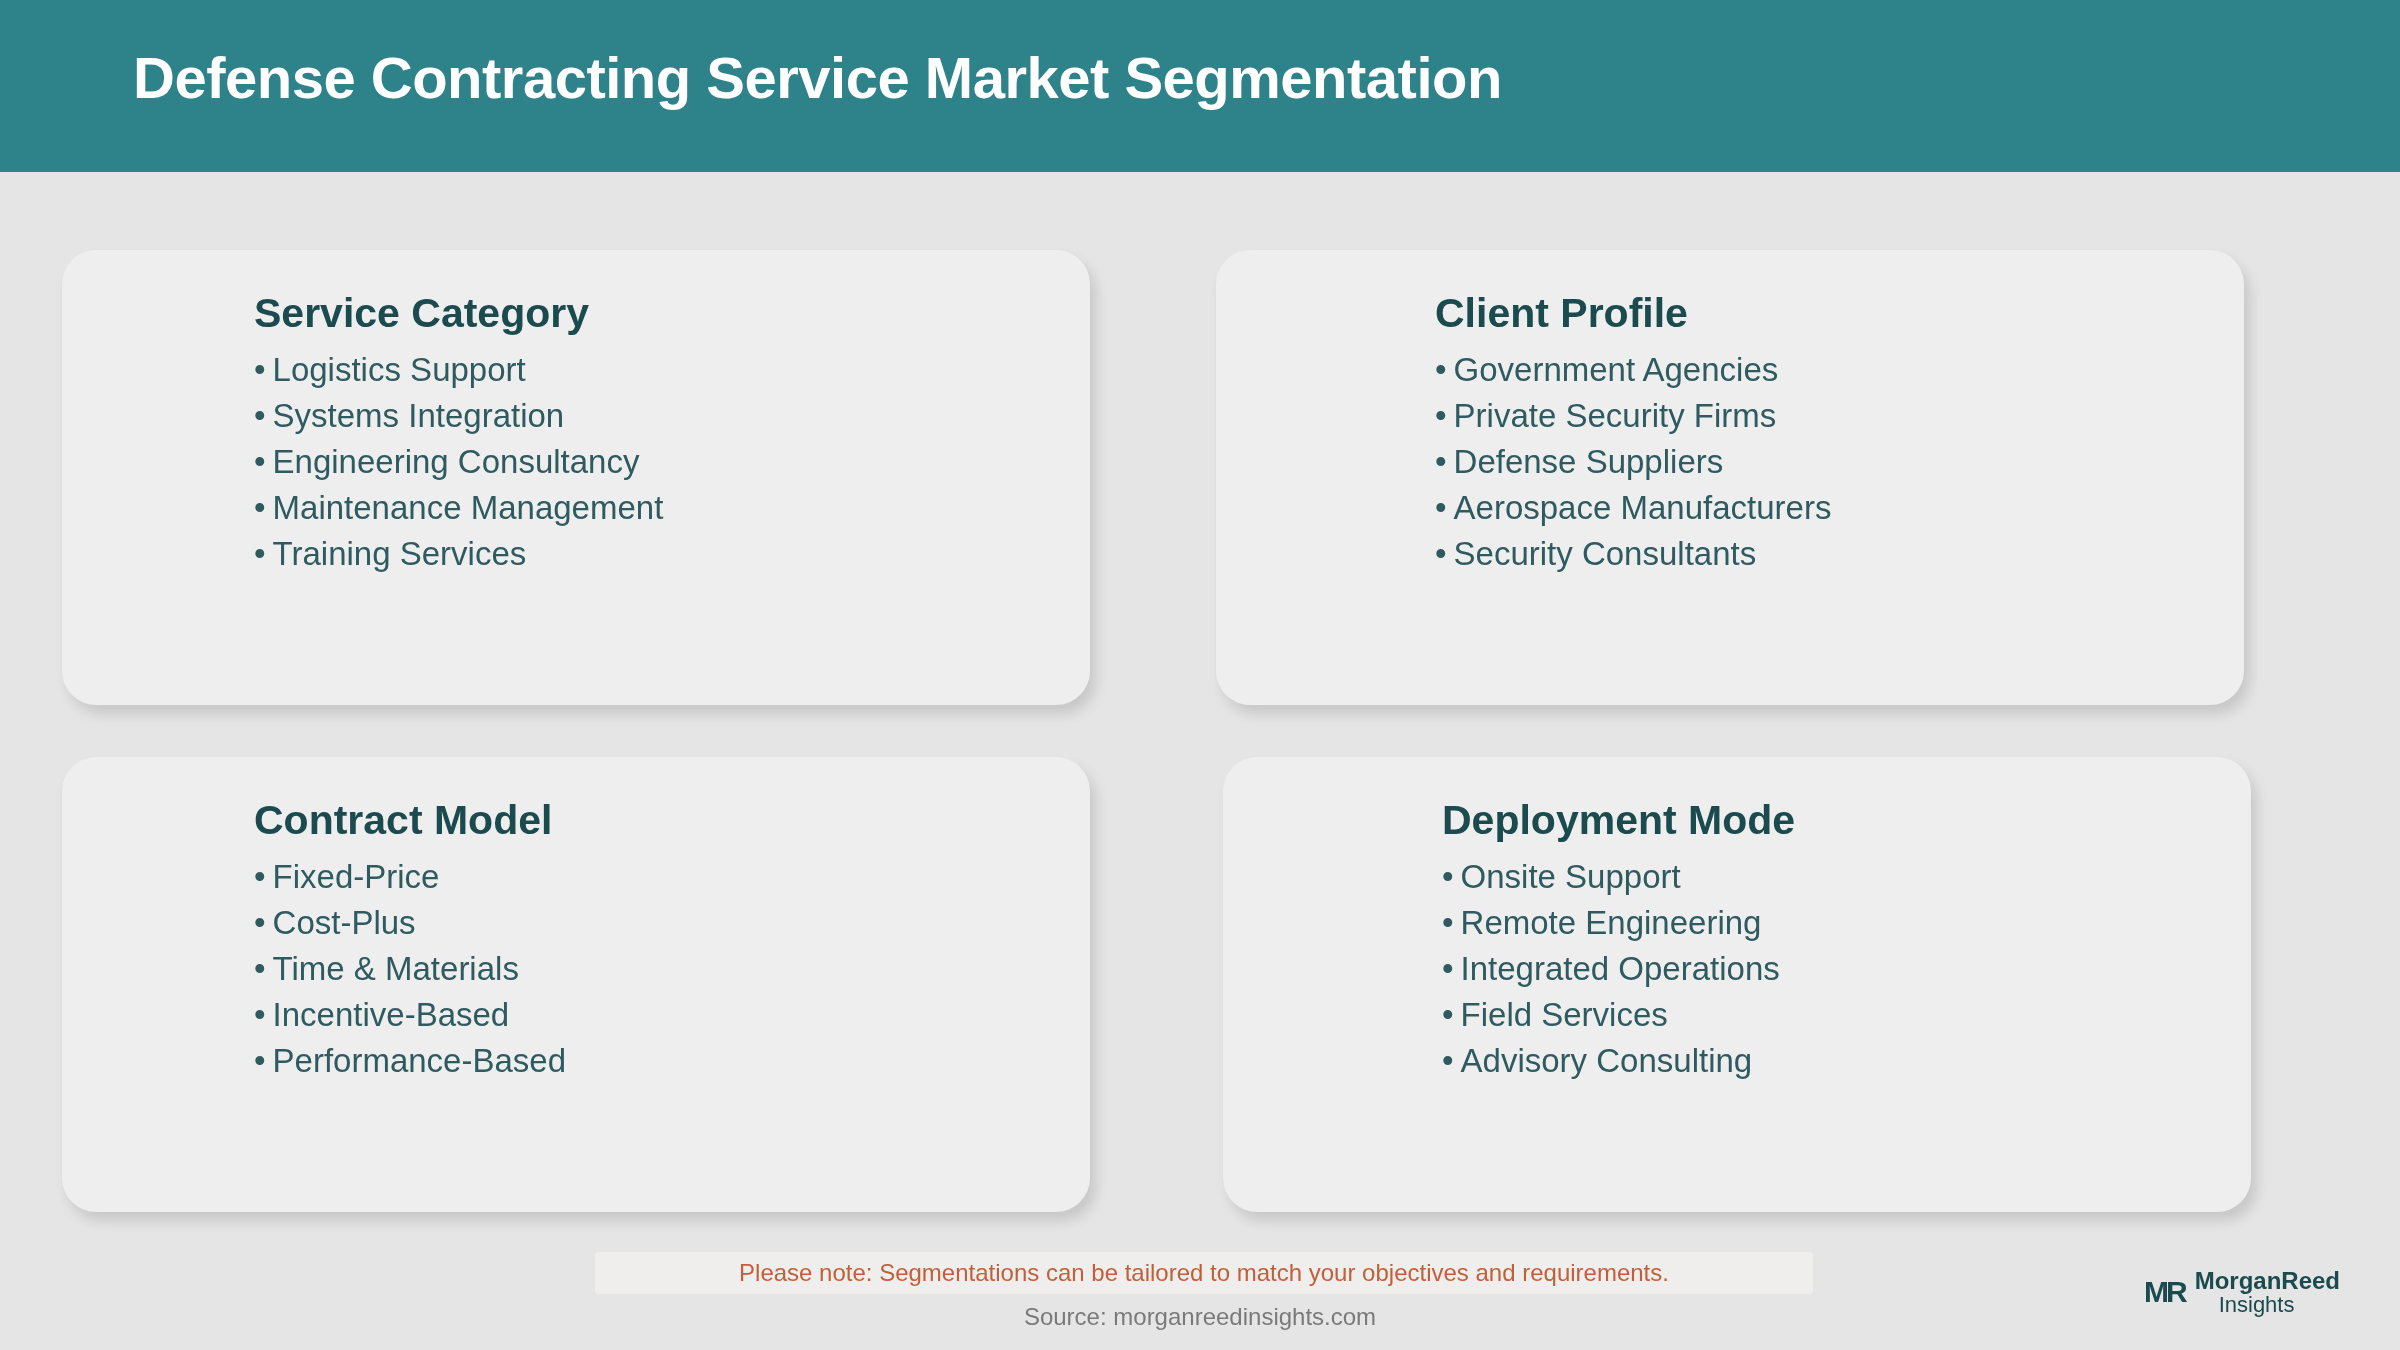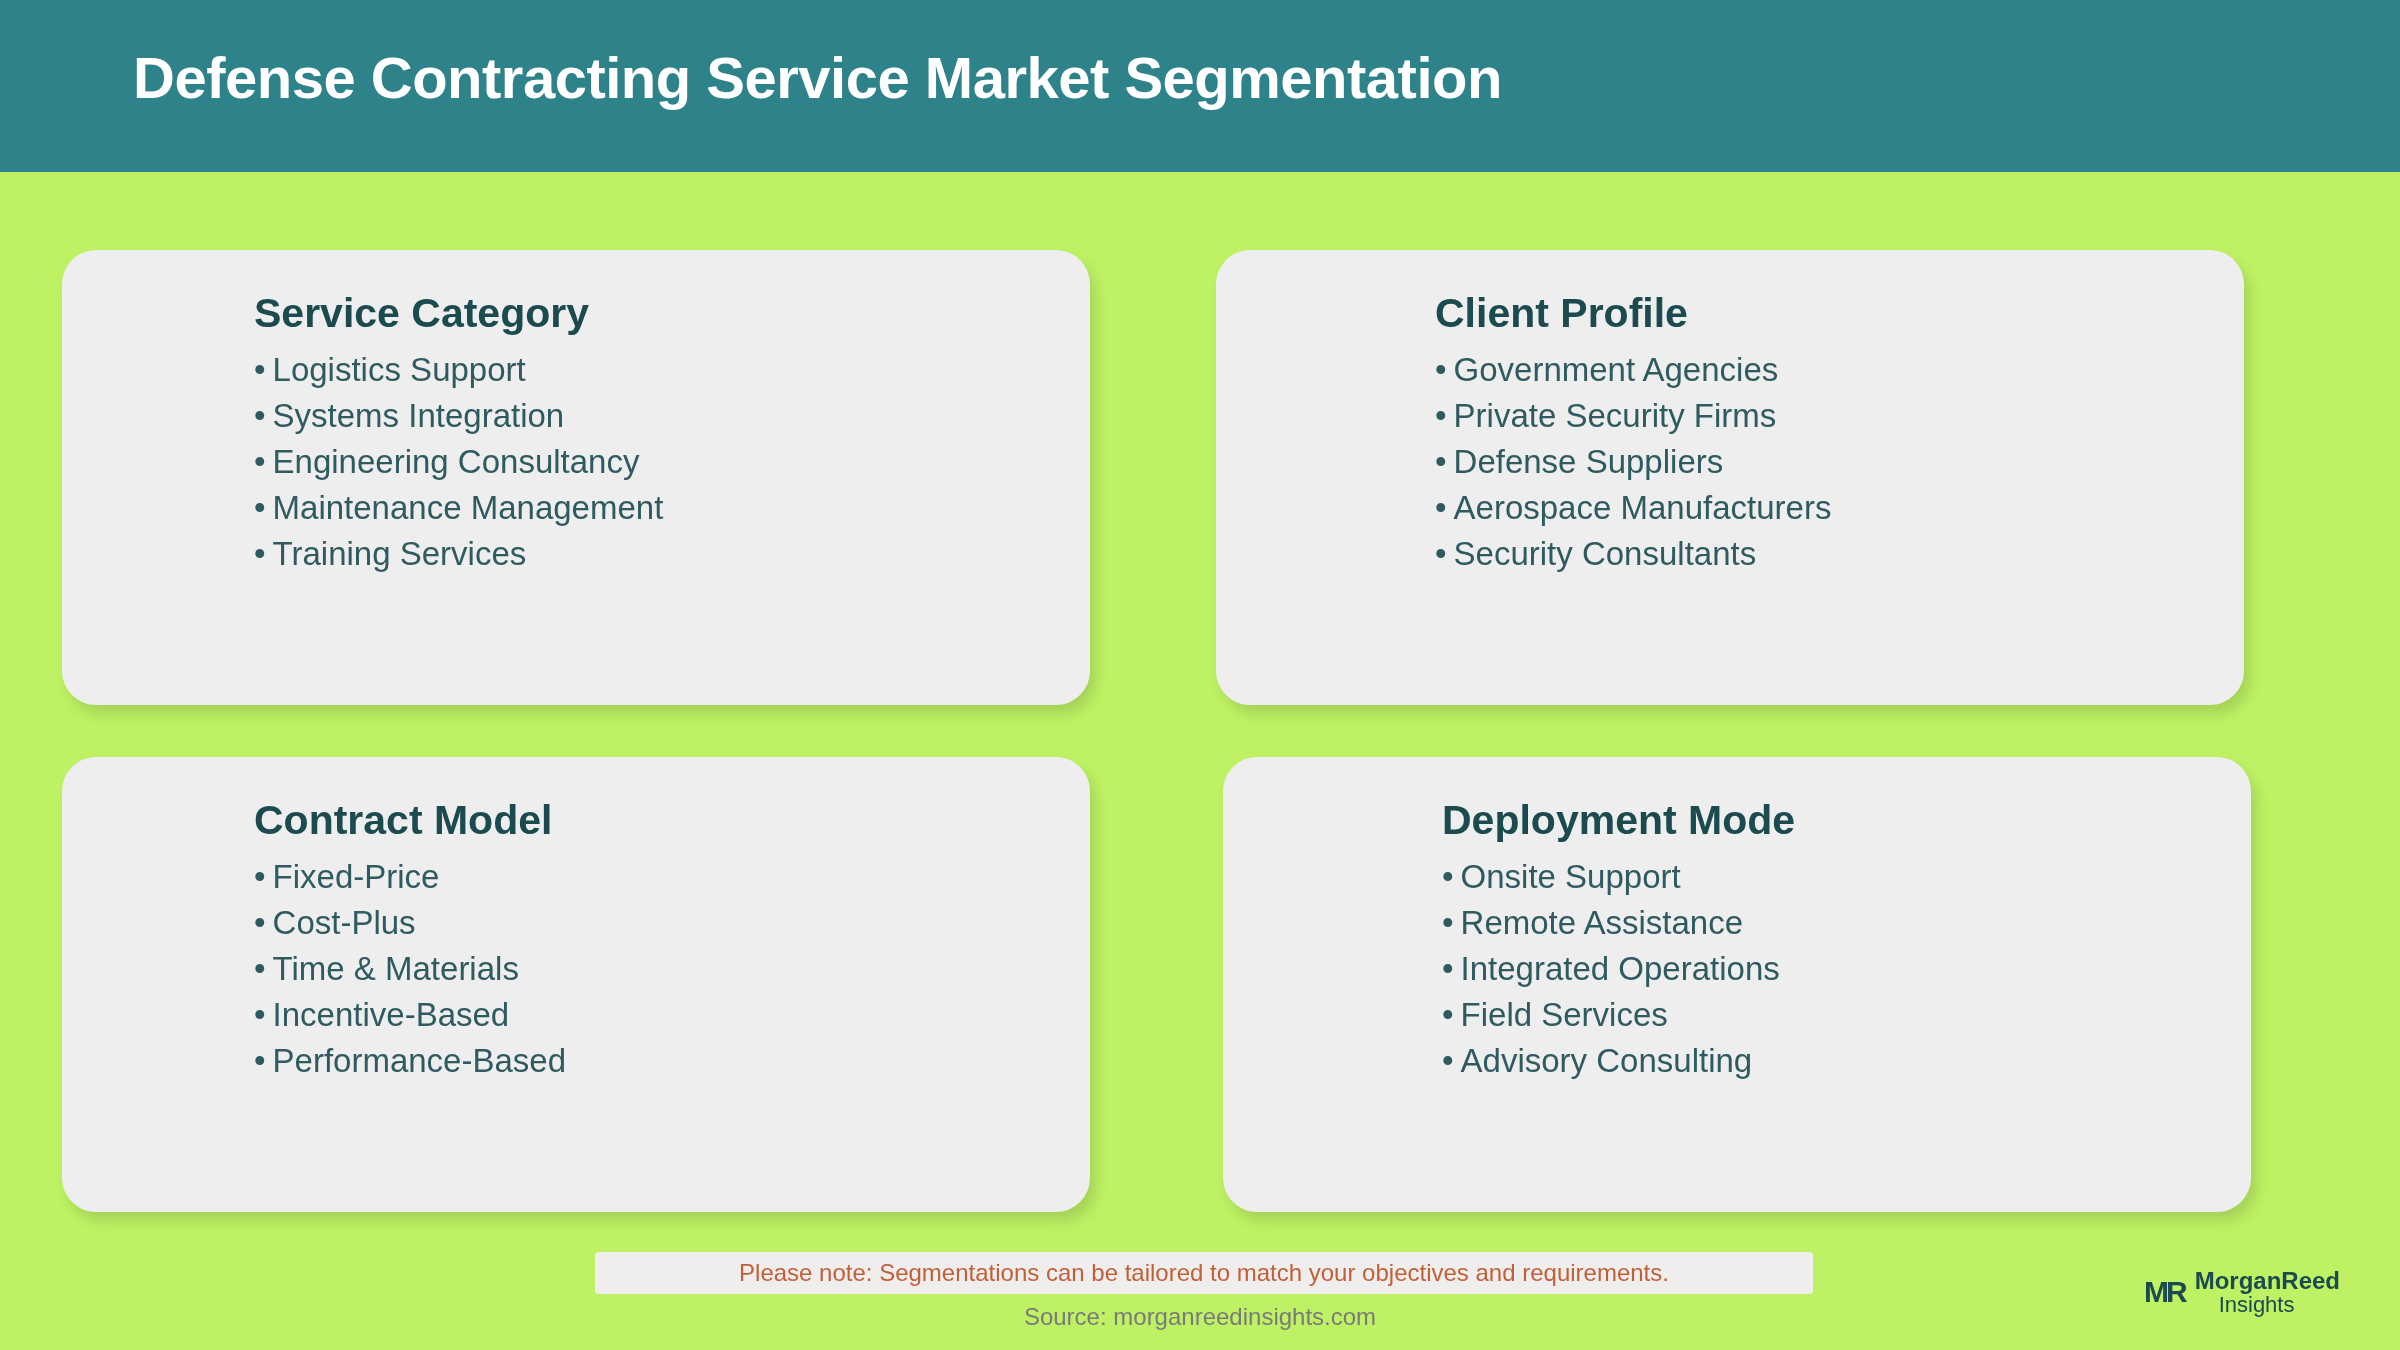--- a/index.html
+++ b/index.html
@@ -7,21 +7,21 @@
     width: 2400px;
     height: 1350px;
     background: #ffffff;
     font-family: "Liberation Sans", sans-serif;
     overflow: hidden;
   }
   .slide {
     position: relative;
     width: 2400px;
     height: 1350px;
-    background: #bef264;
+    background: #e5e5e5;
   }
   
   .header {
     position: absolute;
     left: 0; top: 0;
     width: 2400px;
     height: 172px;
     background: #2e8289;
   }
   .header-title {
@@ -178,21 +178,21 @@
           <li><span class="bullet">•</span><span>Performance-Based</span></li>
         </ul>
       </div>
     </div>
 
     <div class="card card-4">
       <div class="card-inner">
         <div class="card-title">Deployment Mode</div>
         <ul class="card-list">
           <li><span class="bullet">•</span><span>Onsite Support</span></li>
-          <li><span class="bullet">•</span><span>Remote Assistance</span></li>
+          <li><span class="bullet">•</span><span>Remote Engineering</span></li>
           <li><span class="bullet">•</span><span>Integrated Operations</span></li>
           <li><span class="bullet">•</span><span>Field Services</span></li>
           <li><span class="bullet">•</span><span>Advisory Consulting</span></li>
         </ul>
       </div>
     </div>
 
   </div>
 
   <div class="note">

